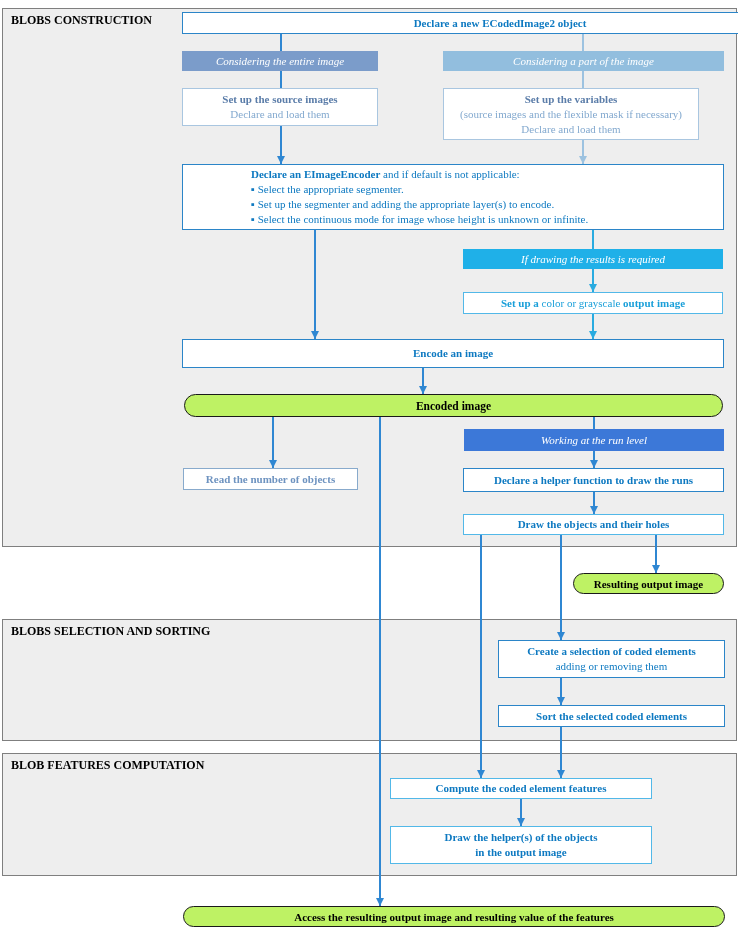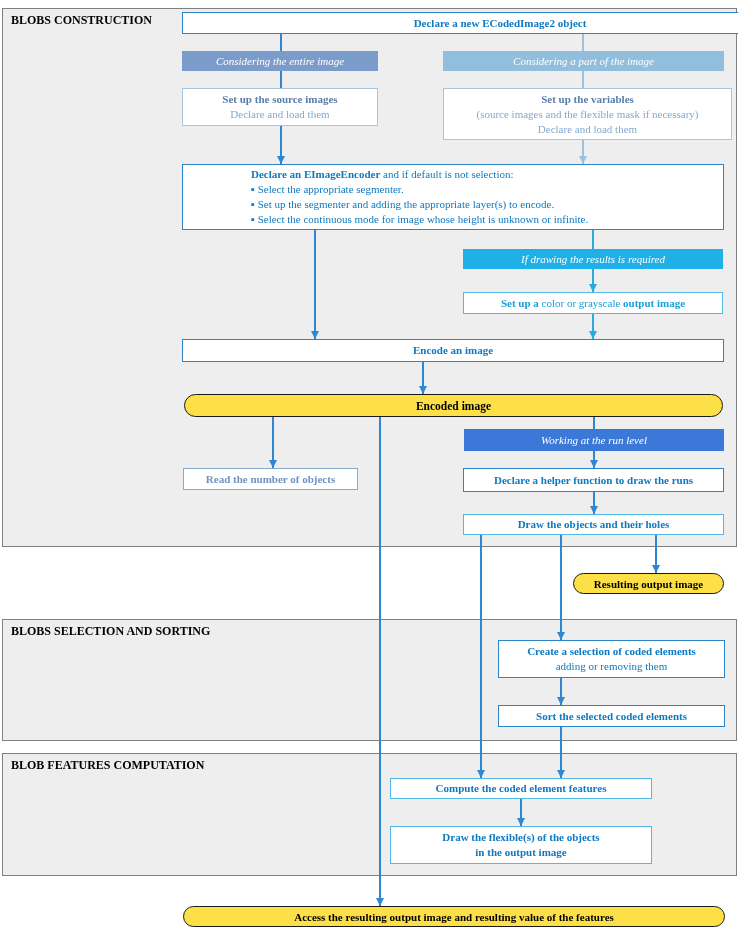--- a/index.html
+++ b/index.html
@@ -28,21 +28,21 @@
   .t-lblue{color:#83a9cf;font-weight:normal;text-align:right;}
   .t-read{color:#6e93c0;font-weight:bold;}
   .t-cyan{color:#199fd9;font-weight:bold;}
   .t-cyan-reg{color:#199fd9;font-weight:normal;}
   .banner{position:absolute;z-index:2;display:flex;align-items:center;justify-content:center;
     color:#ffffff;font-style:italic;font-size:11px;box-sizing:border-box;}
   .banner.dark{background:#7b9cca;}
   .banner.light{background:#92bede;}
   .banner.cyan{background:#1fb0e8;}
   .banner.run{background:#3c78d8;}
-  .pill{position:absolute;z-index:2;background:#fde047;border:1.5px solid #1a1a1a;border-radius:11px;
+  .pill{position:absolute;z-index:2;background:#bef264;border:1.5px solid #1a1a1a;border-radius:11px;
     display:flex;align-items:center;justify-content:center;box-sizing:border-box;
     font-size:11.5px;font-weight:bold;color:#000;}
   .enc-block{align-items:flex-start;padding-left:68px;text-align:left;}
 </style>
 </head>
 <body>
 
 <div class="stage">
 
   <div class="section" style="top:8px;height:537px;">
@@ -115,46 +115,46 @@
     <span>Considering the entire image</span>
   </div>
   <div class="banner light" style="left:443px;top:51px;width:281px;height:20px;">
     <span>Considering a part of the image</span>
   </div>
 
   <div class="node b-light" style="left:182px;top:88px;width:196px;height:38px;">
     <span class="t-slate">Set up the source images</span>
     <span class="t-lblue">Declare and load them</span>
   </div>
-  <div class="node b-light" style="left:443px;top:88px;width:289px;height:52px;">
+  <div class="node b-light" style="left:443px;top:88px;width:256px;height:52px;">
     <span class="t-slate">Set up the variables</span>
     <span class="t-lblue">(source images and the flexible mask if necessary)</span>
     <span class="t-lblue">Declare and load them</span>
   </div>
 
   <div class="node enc-block" style="left:182px;top:164px;width:542px;height:66px;">
     <div>
-      <span class="t-blue">Declare an EImageEncoder</span><span class="t-blue-reg"> and if default is not selection:</span>
+      <span class="t-blue">Declare an EImageEncoder</span><span class="t-blue-reg"> and if default is not applicable:</span>
     </div>
     <div class="t-blue-reg">▪ Select the appropriate segmenter.</div>
     <div class="t-blue-reg">▪ Set up the segmenter and adding the appropriate layer(s) to encode.</div>
     <div class="t-blue-reg">▪ Select the continuous mode for image whose height is unknown or infinite.</div>
   </div>
 
   <div class="banner cyan" style="left:463px;top:249px;width:260px;height:20px;">
     <span>If drawing the results is required</span>
   </div>
 
   <div class="node b-cyan" style="left:463px;top:292px;width:260px;height:22px;">
     <div>
       <span class="t-cyan">Set up a </span><span class="t-cyan-reg">color or grayscale </span><span class="t-cyan">output image</span>
     </div>
   </div>
 
-  <div class="node" style="left:182px;top:339px;width:542px;height:23px;">
+  <div class="node" style="left:182px;top:339px;width:542px;height:29px;">
     <span class="t-blue">Encode an image</span>
   </div>
 
   <div class="pill" style="left:184px;top:394px;width:539px;height:23px;border-radius:12px;">
     <span>Encoded image</span>
   </div>
 
   <div class="banner run" style="left:464px;top:429px;width:260px;height:22px;">
     <span>Working at the run level</span>
   </div>
@@ -180,21 +180,21 @@
     <span class="t-blue-reg">adding or removing them</span>
   </div>
   <div class="node" style="left:498px;top:705px;width:227px;height:22px;">
     <span class="t-blue">Sort the selected coded elements</span>
   </div>
 
   <div class="node b-cyan" style="left:390px;top:778px;width:262px;height:21px;">
     <span class="t-blue">Compute the coded element features</span>
   </div>
   <div class="node b-cyan" style="left:390px;top:826px;width:262px;height:38px;">
-    <span class="t-blue">Draw the flexible(s) of the objects</span>
+    <span class="t-blue">Draw the helper(s) of the objects</span>
     <span class="t-blue">in the output image</span>
   </div>
 
   <div class="pill" style="left:183px;top:906px;width:542px;height:21px;font-size:11px;">
     <span>Access the resulting output image and resulting value of the features</span>
   </div>
 
 </div>
 
 </body></html>

